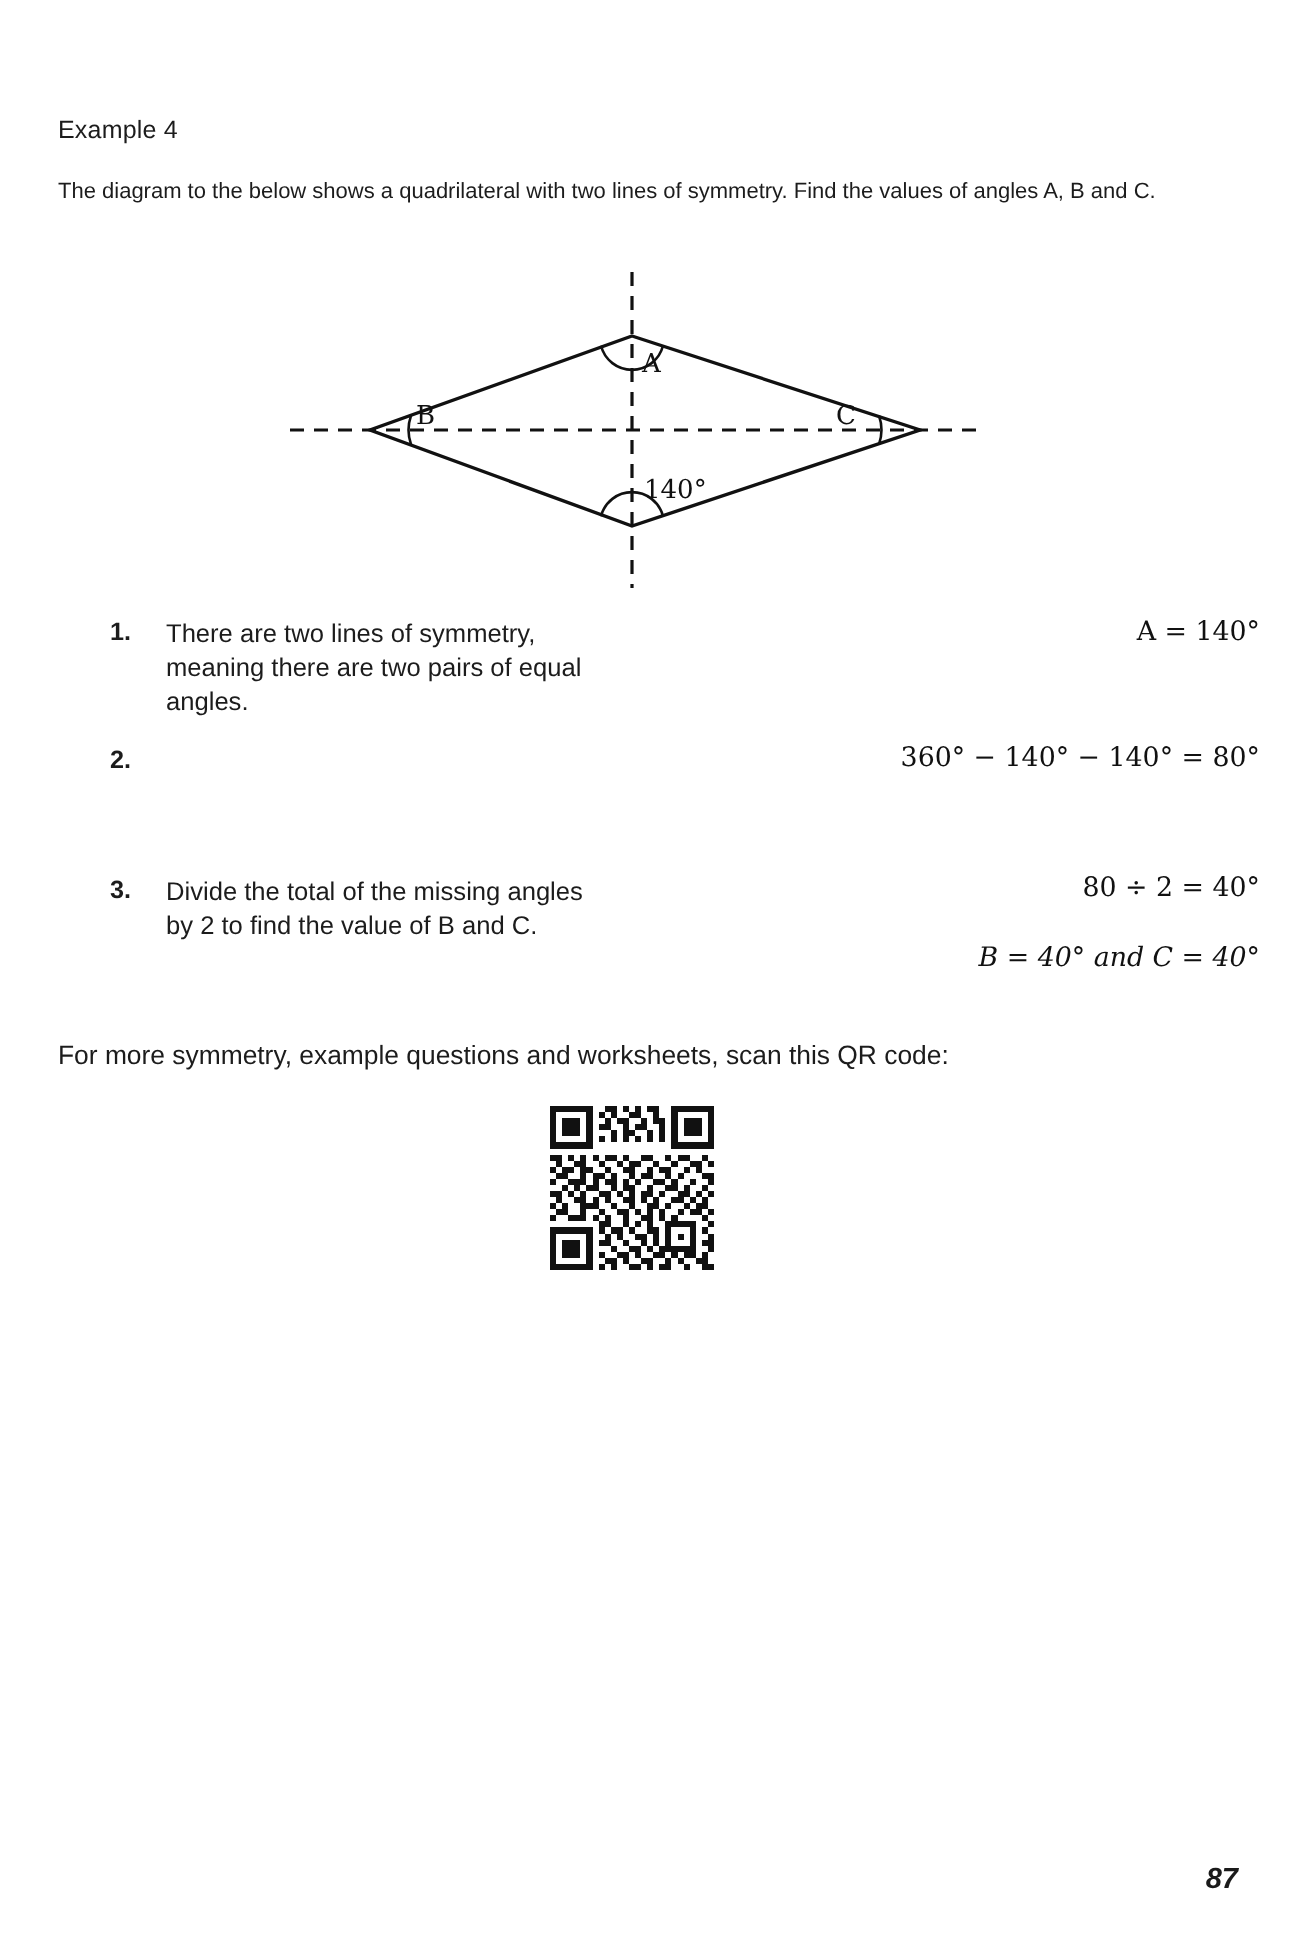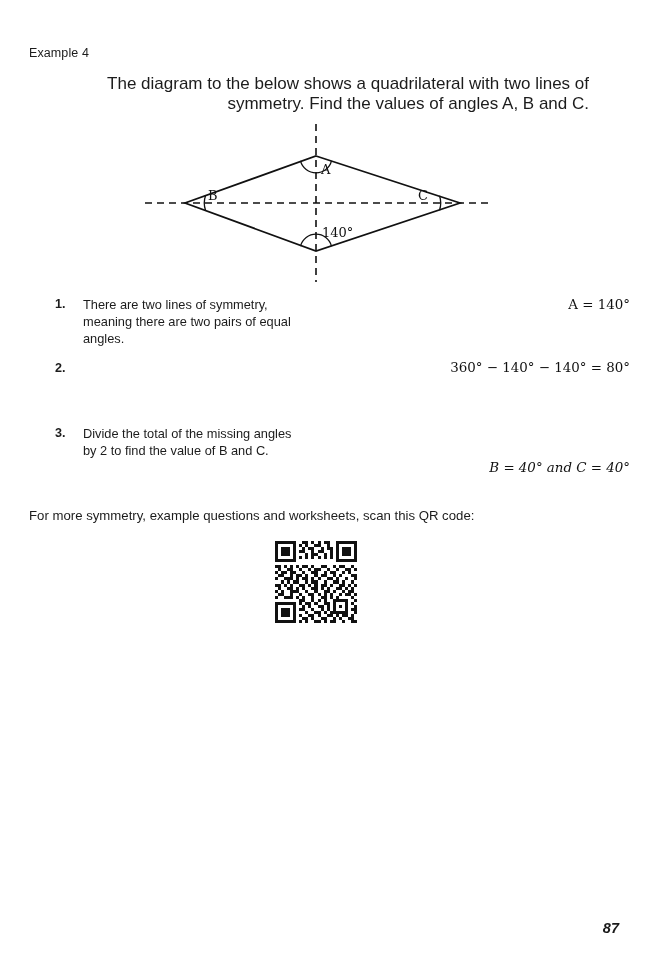--- a/index.html
+++ b/index.html
@@ -11,45 +11,44 @@
     width: 648px;
     height: 972px;
     position: relative;
     font-family: "Liberation Sans", sans-serif;
     color: #1a1a1a;
     overflow: hidden;
   }
 
   .page {
     position: absolute;
-    left: 0; top: 4px;
+    left: 0; top: 16px;
     width: 648px;
     height: 700px;
   }
 
   
   .example-title {
     position: absolute;
     left: 29px;
     top: 41px;
     font-size: 12.5px;
     line-height: 16px;
     letter-spacing: 0.1px;
     color: #1c1c1c;
   }
 
   .intro {
     position: absolute;
     left: 29px;
     top: 70px;
     width: 560px;
-    font-size: 17px;
+    font-size: 11px;
     line-height: 20px;
     color: #1c1c1c;
-    text-align: right;
   }
 
   
   .diagram {
     position: absolute;
     left: 0px;
     top: 108px;
     width: 648px;
     height: 180px;
   }
@@ -194,20 +193,21 @@
 
     <div class="step step-3">
       <span class="step-num">3.</span>
       <div class="step-text">Divide the total of the missing angles by 2 to find the value of B and C.</div>
     </div>
   </div>
 
   <div class="math-col">
     <div class="math-line m1">A = 140°</div>
     <div class="math-line m3">360° − 140° − 140° = 80°</div>
+    <div class="math-line m4">80 ÷ 2 = 40°</div>
     <div class="math-line m5">B = 40° and C = 40°</div>
   </div>
 
   <div class="qr-caption">For more symmetry, example questions and worksheets, scan this QR code:</div>
 
   <div class="qr-wrap">
     <svg viewBox="0 0 29 29" xmlns="http://www.w3.org/2000/svg" shape-rendering="crispEdges">
       <rect x="0" y="0" width="29" height="29" fill="#ffffff"></rect>
       <g fill="#111111">
 

